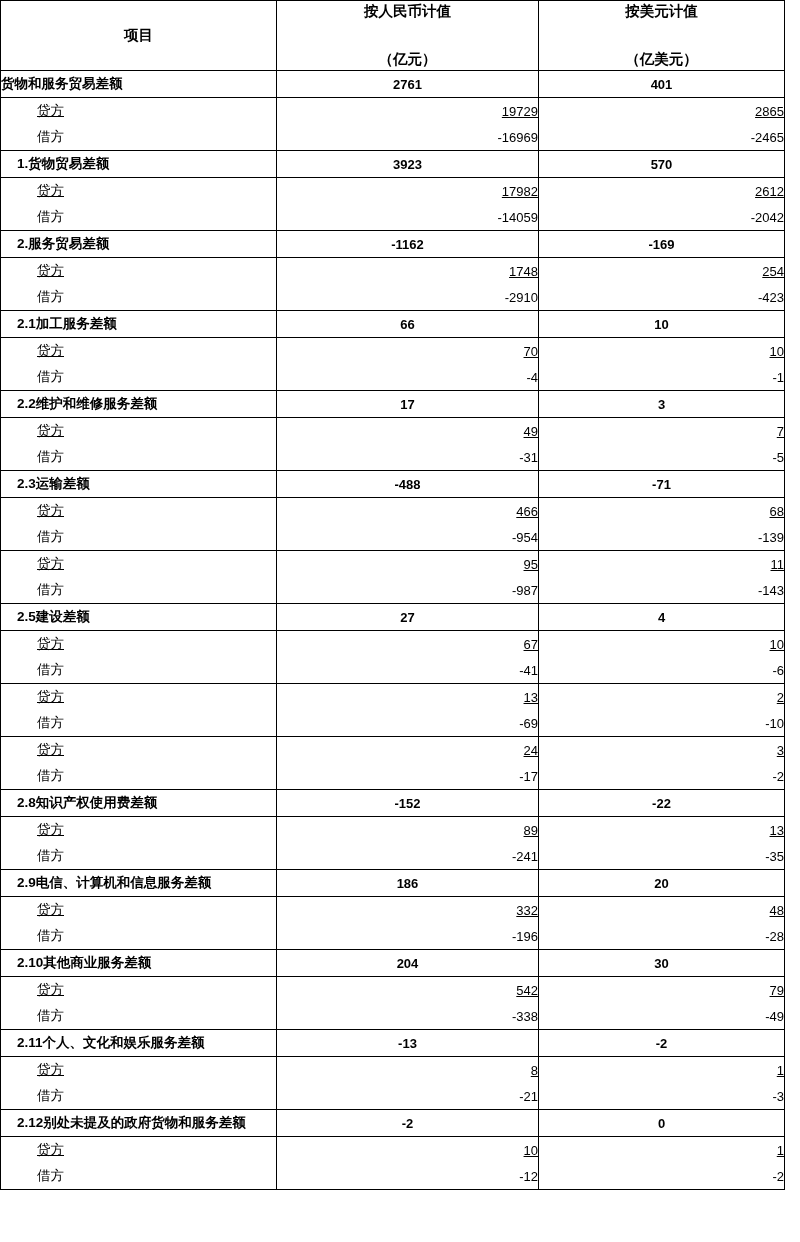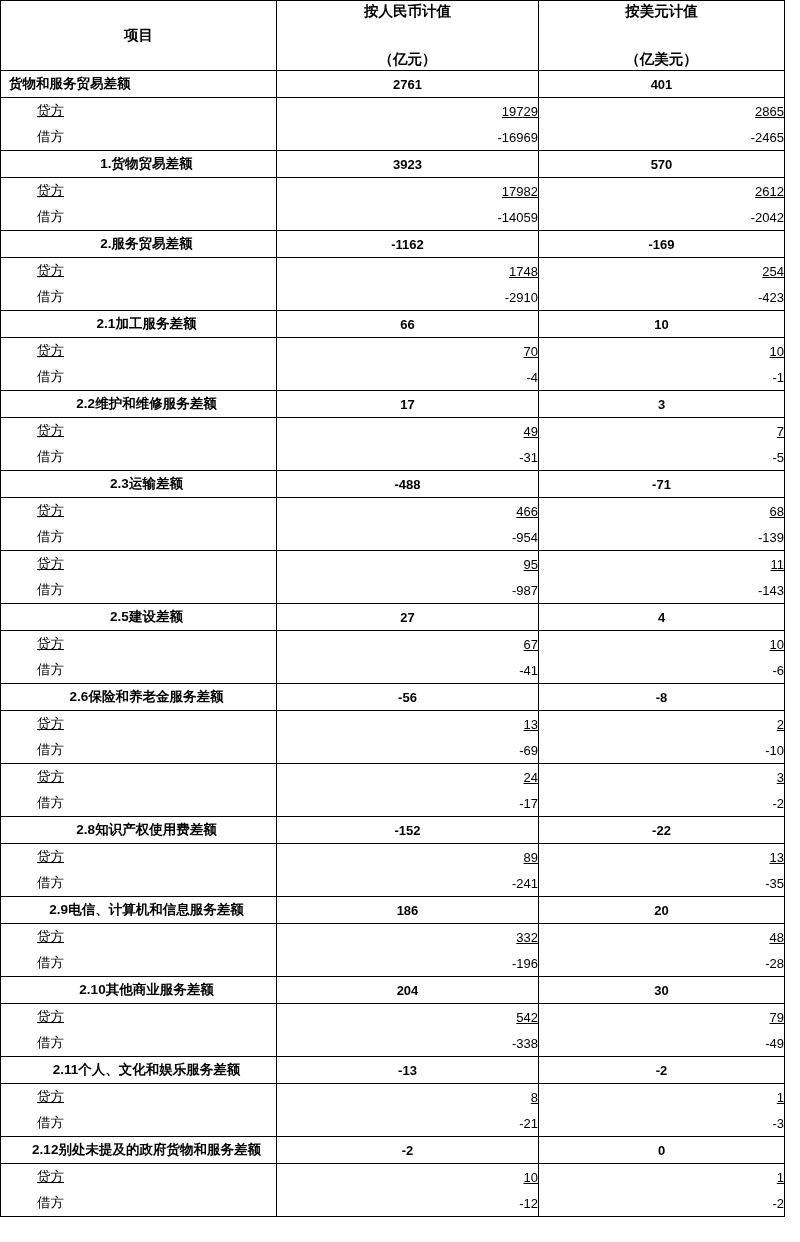--- a/index.html
+++ b/index.html
@@ -47,26 +47,24 @@
   td.item {
     height: 26px;
     font-size: 13.5px;
     text-align: left;
     padding-left: 8px;
     white-space: nowrap;
     overflow: hidden;
   }
   td.item.major {
     font-weight: bold;
-    padding-left: 8px;
   }
   td.item.sub {
     font-weight: bold;
     padding-left: 16px;
-    text-align: center;
   }
   td.item.leaf {
     font-weight: normal;
     padding-left: 36px;
   }
   td.num {
     height: 26px;
     font-size: 13px;
     text-align: right;
     padding-right: 10px;
@@ -223,25 +221,20 @@
         <tr class="inner">
           <td class="item leaf">贷方</td>
           <td class="num">67</td>
           <td class="num">10</td>
         </tr>
         <tr class="inner-last">
           <td class="item leaf">借方</td>
           <td class="num">-41</td>
           <td class="num">-6</td>
         </tr>
-        <tr class="grp-top">
-          <td class="item sub">2.6保险和养老金服务差额</td>
-          <td class="num bold">-56</td>
-          <td class="num bold">-8</td>
-        </tr>
         <tr class="inner">
           <td class="item leaf">贷方</td>
           <td class="num">13</td>
           <td class="num">2</td>
         </tr>
         <tr class="inner-last">
           <td class="item leaf">借方</td>
           <td class="num">-69</td>
           <td class="num">-10</td>
         </tr>

